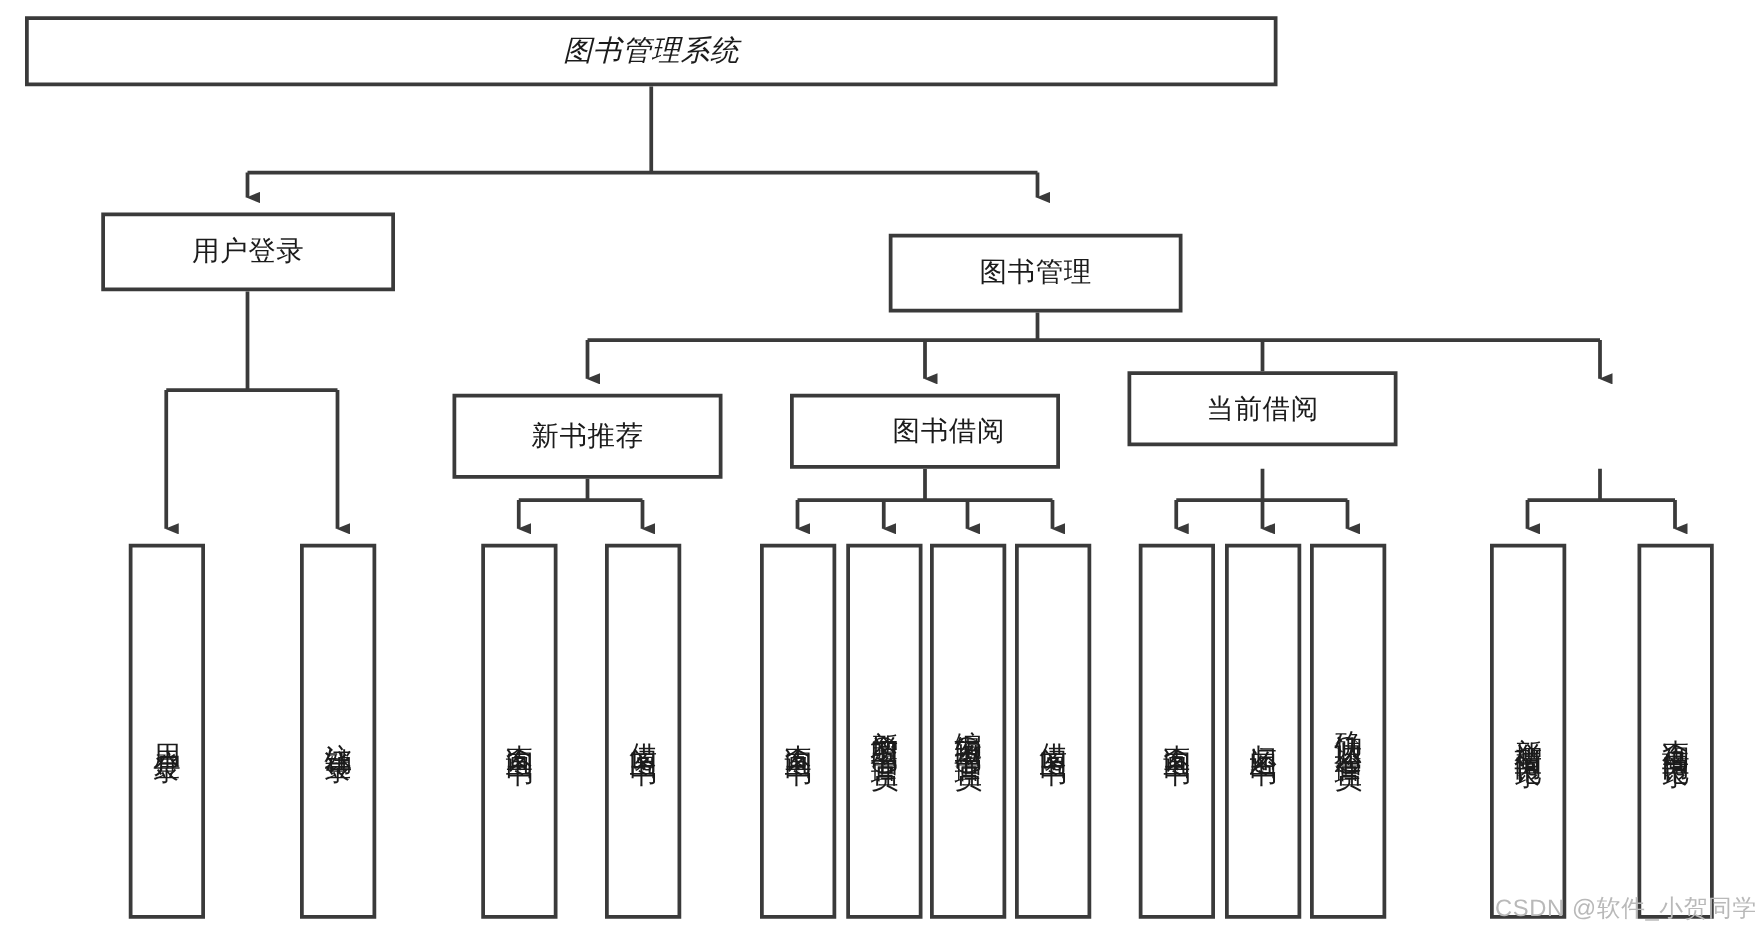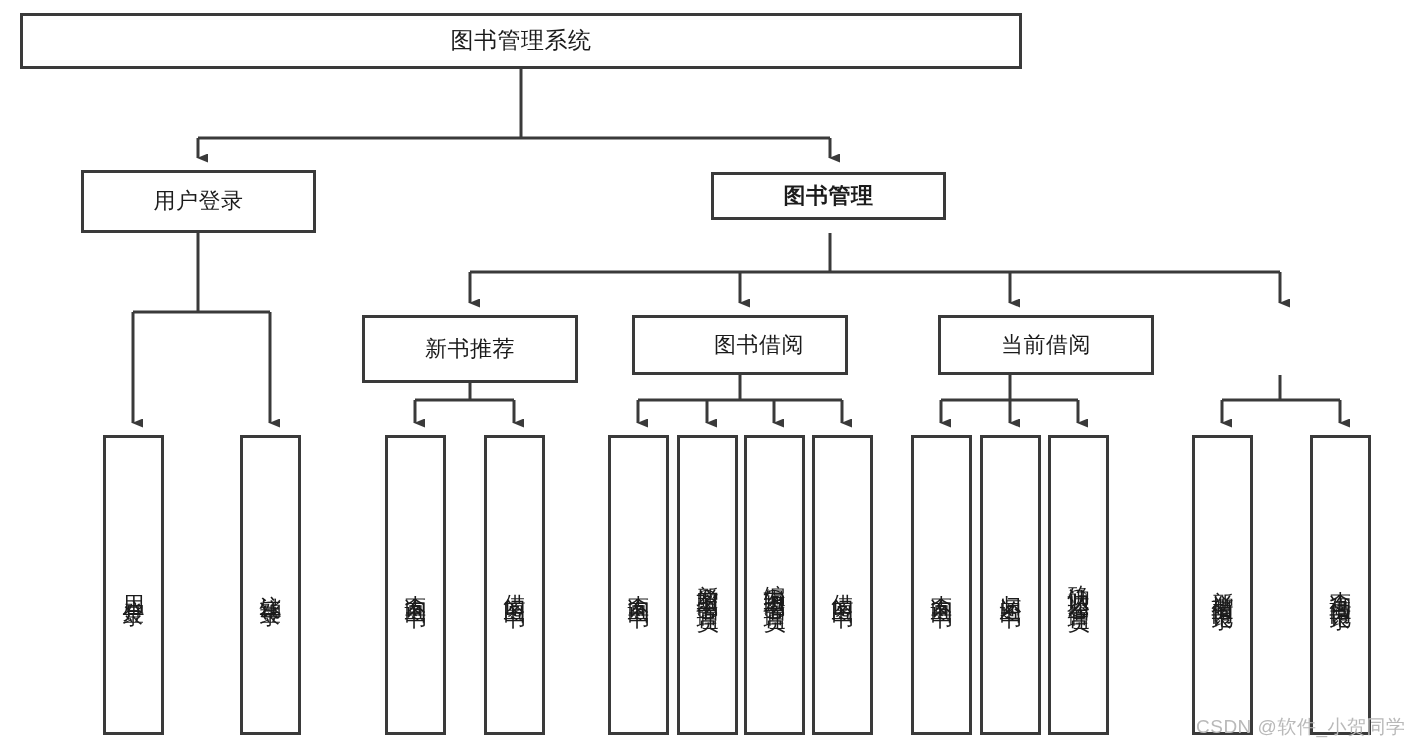--- a/index.html
+++ b/index.html
@@ -40,20 +40,21 @@
     display: block;
     line-height: 1.12;
     letter-spacing: 0.5px;
   }
   
   .node.horiz .label {
     font-size: 22px;
   }
   .node.root .label {
     font-size: 23px;
+    font-style: italic;
   }
   
   .node.vert {
     align-items: center;
     justify-content: center;
     padding: 6px 0;
   }
   .node.vert .label {
     writing-mode: vertical-rl;
     text-orientation: upright;
@@ -126,31 +127,31 @@
     </g>
   </svg>
 
   <div class="node horiz root" style="left:20px; top:13px; width:1002px; height:56px;">
     <span class="label">图书管理系统</span>
   </div>
 
   <div class="node horiz" style="left:81px; top:170px; width:235px; height:63px;">
     <span class="label">用户登录</span>
   </div>
-  <div class="node horiz" style="left:711px; top:172px; width:235px; height:48px;font-weight:bold;">
+  <div class="node horiz" style="left:711px; top:187px; width:235px; height:63px;">
     <span class="label">图书管理</span>
   </div>
 
   <div class="node horiz" style="left:362px; top:315px; width:216px; height:68px;">
     <span class="label">新书推荐</span>
   </div>
   <div class="node horiz" style="left:632px; top:315px; width:216px; height:60px;padding-left:38px;">
     <span class="label">图书借阅</span>
   </div>
-  <div class="node horiz" style="left:902px; top:315px; width:216px; height:60px;margin-left:36px;">
+  <div class="node horiz" style="left:902px; top:297px; width:216px; height:60px;">
     <span class="label">当前借阅</span>
   </div>
 
   <div class="node vert" style="left:103px; top:435px; width:61px; height:300px;">
     <span class="label">用户登录</span>
   </div>
   <div class="node vert" style="left:240px; top:435px; width:61px; height:300px;">
     <span class="label">注销登录</span>
   </div>
 

